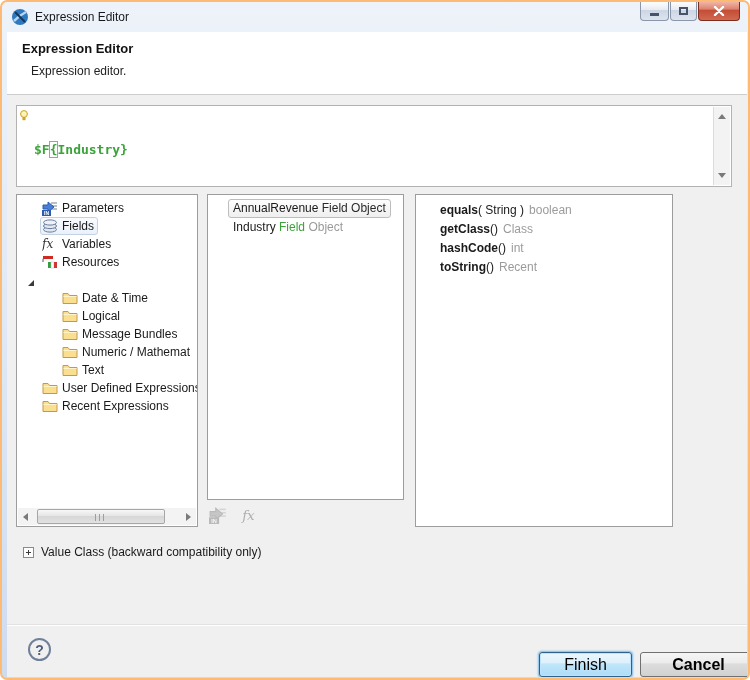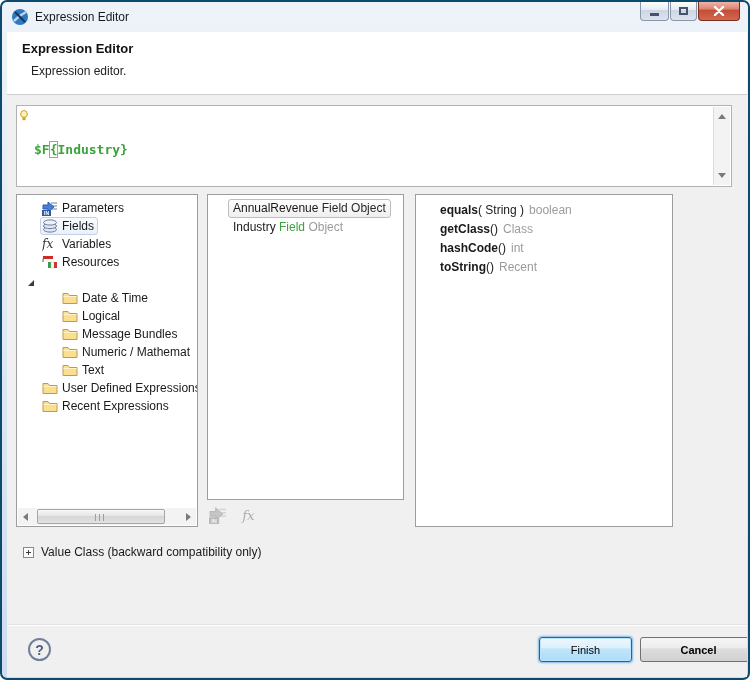--- a/index.html
+++ b/index.html
@@ -1,21 +1,21 @@
 <!DOCTYPE html>
 <html><head>
 <meta charset="utf-8">
 <style>
   html,body{margin:0;padding:0;background:#fff;}
   *{box-sizing:border-box;}
   body{font-family:"Liberation Sans",sans-serif;-webkit-font-smoothing:antialiased;}
   #stage{position:relative;width:750px;height:680px;overflow:hidden;}
 
   
-  .window{position:absolute;inset:0;background:#0c4a6e;border-radius:7px;}
+  .window{position:absolute;inset:0;background:#fdba74;border-radius:7px;}
   .frame{position:absolute;inset:2px;border-radius:5px;
          background:linear-gradient(#eef3fa,#cfdcee);}
   .titlebar{position:absolute;left:0;top:0;right:0;height:30px;}
   .app-icon{position:absolute;left:9px;top:6px;width:18px;height:18px;}
   .win-title{position:absolute;left:33px;top:8px;font-size:12px;color:#15191f;}
   .winbtns{position:absolute;right:8px;top:0;display:flex;}
   .winbtn{height:19px;border:1px solid #8a97ab;border-top:none;
           border-radius:0 0 4px 4px;margin-left:1px;
           background:linear-gradient(#fdfdfd,#e6ebf2 45%,#ccd6e4 46%,#dde4ee);
           display:flex;align-items:center;justify-content:center;cursor:pointer;}
@@ -99,22 +99,22 @@
            margin-right:7px;position:relative;flex:0 0 11px;}
   .plusbox:before{content:"";position:absolute;left:2px;top:4px;width:5px;height:1px;background:#3c3c3c;}
   .plusbox:after{content:"";position:absolute;left:4px;top:2px;width:1px;height:5px;background:#3c3c3c;}
 
   
   .btnbar{position:absolute;left:0;bottom:0;width:740px;height:53px;
           border-top:1px solid #e2e2e2;box-shadow:0 1px 0 #fff inset;}
   .help{position:absolute;left:21px;top:13px;width:23px;height:23px;border:2px solid #71809a;
         border-radius:50%;color:#4e5f7d;font-size:14px;font-weight:bold;
         display:flex;align-items:center;justify-content:center;cursor:pointer;background:transparent;}
-  .btn{position:absolute;top:12px;height:25px;font-family:"Liberation Sans",sans-serif;
-       font-size:11px;color:#000;border:1px solid #707070;border-radius:3px;cursor:pointer;
+  .btn{position:absolute;top:27px;height:25px;font-family:"Liberation Sans",sans-serif;
+       font-size:16px;color:#000;border:1px solid #707070;border-radius:3px;cursor:pointer;
        background:linear-gradient(#f5f5f5,#ececec 45%,#dddddd 46%,#d1d1d1);}
   .btn.finish{left:532px;width:93px;border-color:#2c628b;
        box-shadow:0 0 2px 1px #7ab8e8, 0 0 0 1px #bfe4fa inset;
        background:linear-gradient(#ecf7fd,#dcf0fc 45%,#c0e6fb 46%,#aedcf7);}
   .btn.cancel{left:633px;width:117px;font-weight:bold;}
 </style>
 </head>
 <body>
 
 <div id="stage">

